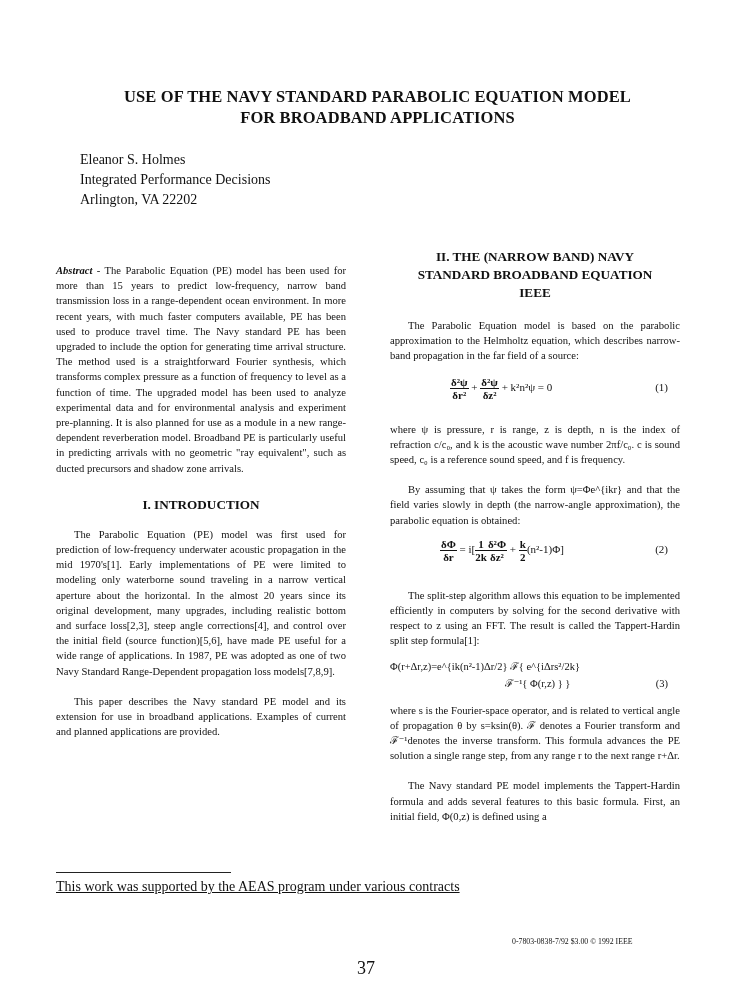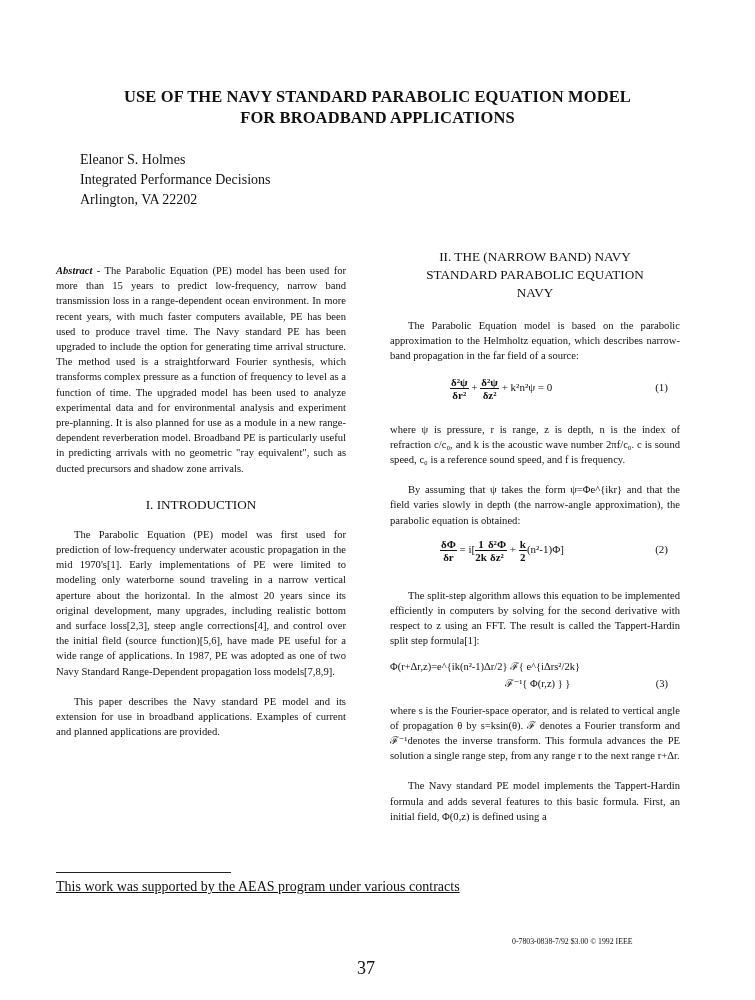--- a/index.html
+++ b/index.html
@@ -7,21 +7,21 @@
          font-family: "Liberation Serif", "DejaVu Serif", serif; color: #111; }
   .title { position: absolute; top: 86px; left: 60px; width: 635px; text-align: center;
            font-weight: bold; font-size: 16.5px; line-height: 21px; letter-spacing: 0.1px; }
   .author { position: absolute; top: 150px; left: 80px; width: 260px; 
             font-size: 14px; line-height: 20px; }
   .col { position: absolute; width: 290px; font-size: 10.6px; line-height: 15.2px; text-align: justify; }
   .col p { margin: 0; }
   .left { left: 56px; top: 263px; }
   .right { left: 390px; top: 248px; width: 290px; }
   .indent { text-indent: 18px; }
-  .sec-head { text-align: center; font-size: 13.2px; line-height: 18px; margin: 0; }
+  .sec-head { text-align: center; font-size: 13.2px; line-height: 18px; margin: 0; font-weight: bold; }
   .abs-label { font-style: italic; font-weight: bold; margin-top: 45px; }
   .eq { position: relative; height: 40px; font-size: 11px; }
   .eqnum { position: absolute; right: 12px; top: 4px; }
   .frac { display: inline-block; vertical-align: middle; text-align: center; line-height: 12px; font-weight: bold; }
   .frac .num { display: block; border-bottom: 1px solid #111; padding: 0 1px; }
   .frac .den { display: block; }
   .footnote-rule { position: absolute; left: 56px; top: 872px; width: 175px; border-top: 1px solid #222; }
   .footnote { position: absolute; left: 56px; top: 879px; font-size: 14px; text-decoration: underline; }
   .pagenum { position: absolute; left: 357px; top: 910px; font-size: 18px; margin-top: 48px; }
   .copyright { position: absolute; left: 512px; top: 937px; font-size: 7.8px; }
@@ -46,22 +46,22 @@
   <div style="height:20px"></div>
   <p class="sec-head">I.  INTRODUCTION</p>
   <div style="height:13px"></div>
   <p class="indent">The Parabolic Equation (PE) model was first used for prediction of low-frequency underwater acoustic propagation in the mid 1970's[1].  Early implementations of PE were limited to modeling only waterborne sound traveling in a narrow vertical aperture about the horizontal.  In the almost 20 years since its original development, many upgrades, including realistic bottom and surface loss[2,3], steep angle corrections[4], and control over the initial field (source function)[5,6], have made PE useful for a wide range of applications.  In 1987, PE was adopted as one of two Navy Standard Range-Dependent propagation loss models[7,8,9].</p>
   <div class="gap"></div>
   <p class="indent">This paper describes the Navy standard PE model and its extension for use in broadband applications.  Examples of current and planned applications are provided.</p>
 </div>
 
 <div class="col right">
   <p class="sec-head">II.  THE (NARROW BAND) NAVY</p>
-  <p class="sec-head">STANDARD PARABOLIC EQUATION</p>
-  <p class="sec-head">NAVY</p>
+  <p class="sec-head">STANDARD BROADBAND EQUATION</p>
+  <p class="sec-head">IEEE</p>
   <div style="height:16px"></div>
   <p class="indent">The Parabolic Equation model is based on the parabolic approximation to the Helmholtz equation, which describes narrow-band propagation  in the far field of a source:</p>
   <div style="height:12px"></div>
   <div class="eq">
     <div style="position:absolute;left:60px;top:0;">
       <span class="frac"><span class="num">δ²ψ</span><span class="den">δr²</span></span><span> + </span><span class="frac"><span class="num">δ²ψ</span><span class="den">δz²</span></span><span> + k²n²ψ = 0</span>
     </div>
     <span class="eqnum">(1)</span>
   </div>
   <div style="height:6px"></div>

